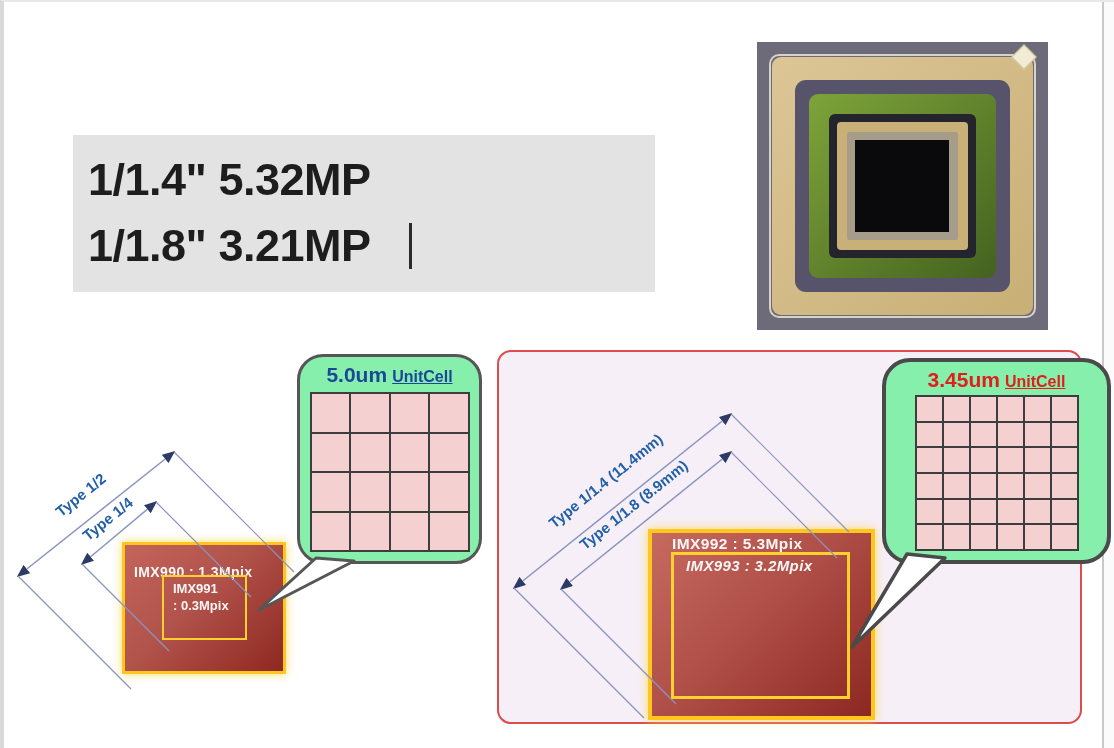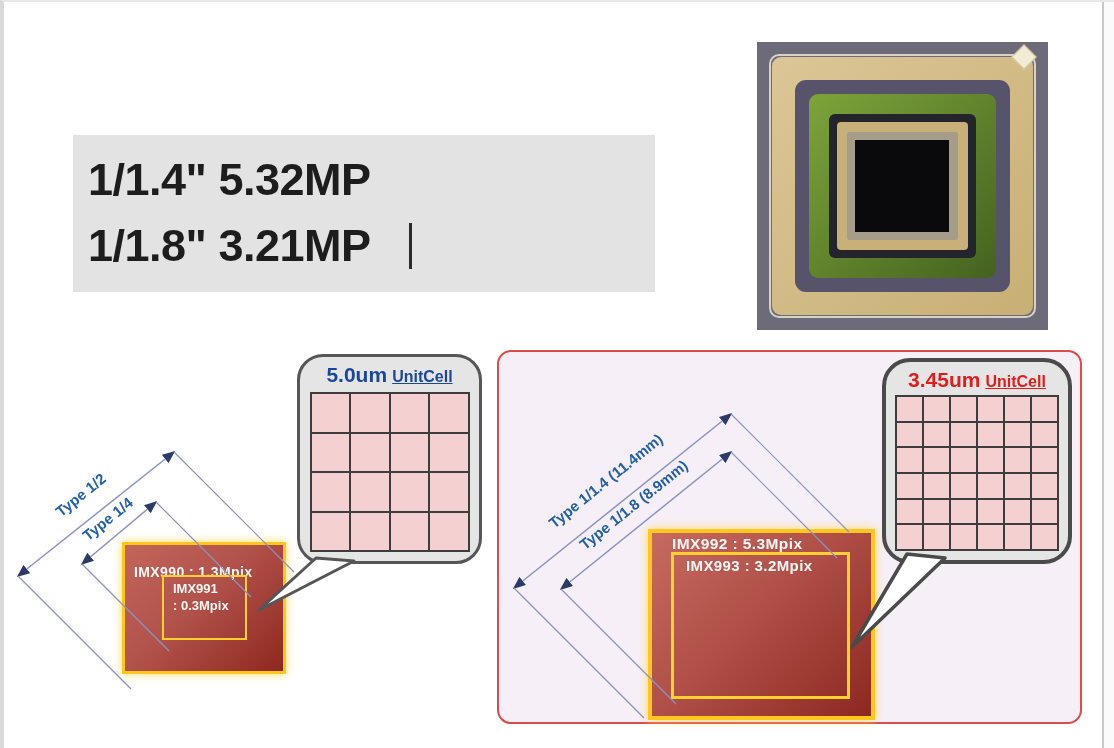--- a/index.html
+++ b/index.html
@@ -49,35 +49,35 @@
     background:linear-gradient(135deg,#c4655c 0%,#b1524b 45%,#8e2820 100%);
     box-shadow:0 0 9px rgba(255,216,84,0.9);
   }
   .box-left-inner{left:37px;top:30px;width:85px;height:65px;border:2.5px solid #ffd02e;
     padding:3px 0 16px 9px;}
   .box-right-outer{
     left:644px;top:527px;width:227px;height:191px;border:4px solid #ffc61e;
     background:linear-gradient(135deg,#c66a60 0%,#b05048 45%,#8c2821 100%);
     box-shadow:0 0 9px rgba(255,216,84,0.9);
   }
-  .box-right-inner{left:19px;top:19px;width:179px;height:147px;border:3px solid #ffd02e;}
+  .box-right-inner{left:19px;top:19px;width:179px;height:147px;border:3px solid #ffd02e;font-style:italic;}
   .box-label{position:absolute;color:rgba(255,255,255,0.95);font-weight:bold;letter-spacing:0.4px;}
   .lbl-990{top:19px;left:9px;font-size:14px;}
   .lbl-991{color:rgba(255,255,255,0.95);font-weight:bold;font-size:13px;line-height:17px;}
   .lbl-992{top:2px;left:20px;font-size:15.5px;}
   .lbl-993{top:2px;left:12px;font-size:15px;}
 
   
   .lines-layer,.tails-layer{position:absolute;left:0;top:0;pointer-events:none;}
   .dim-text{font-family:"Liberation Sans",sans-serif;font-weight:bold;font-size:15px;}
 
   
-  .bubble{position:absolute;background:#e5e5e5;box-sizing:border-box;text-align:center;}
+  .bubble{position:absolute;background:#86efac;box-sizing:border-box;text-align:center;}
   .bubble-left{left:293px;top:352px;width:185px;height:210px;border:3.5px solid #565656;border-radius:26px;}
-  .bubble-right{left:878px;top:356px;width:190px;height:206px;border:4px solid #4a4a4a;border-radius:28px;}
+  .bubble-right{left:878px;top:356px;width:229px;height:206px;border:4px solid #4a4a4a;border-radius:28px;}
   .bubble-title{margin-top:6px;font-weight:bold;white-space:nowrap;}
   .bubble-left .bubble-title{color:#1c4798;}
   .bubble-right .bubble-title{color:#e31c1c;}
   .cell-size{font-size:21px;}
   .unit-word{font-size:16px;text-decoration:underline;margin-left:5px;}
   .unit-grid{display:grid;background:#3d3d3d;gap:2px;padding:2px;box-sizing:border-box;}
   .grid-left{width:160px;height:160px;margin:5px auto 0;}
   .grid-right{width:164px;height:156px;margin:3px auto 0;}
   .unit-grid .cell{background:#f4d0d0;}
 </style>

